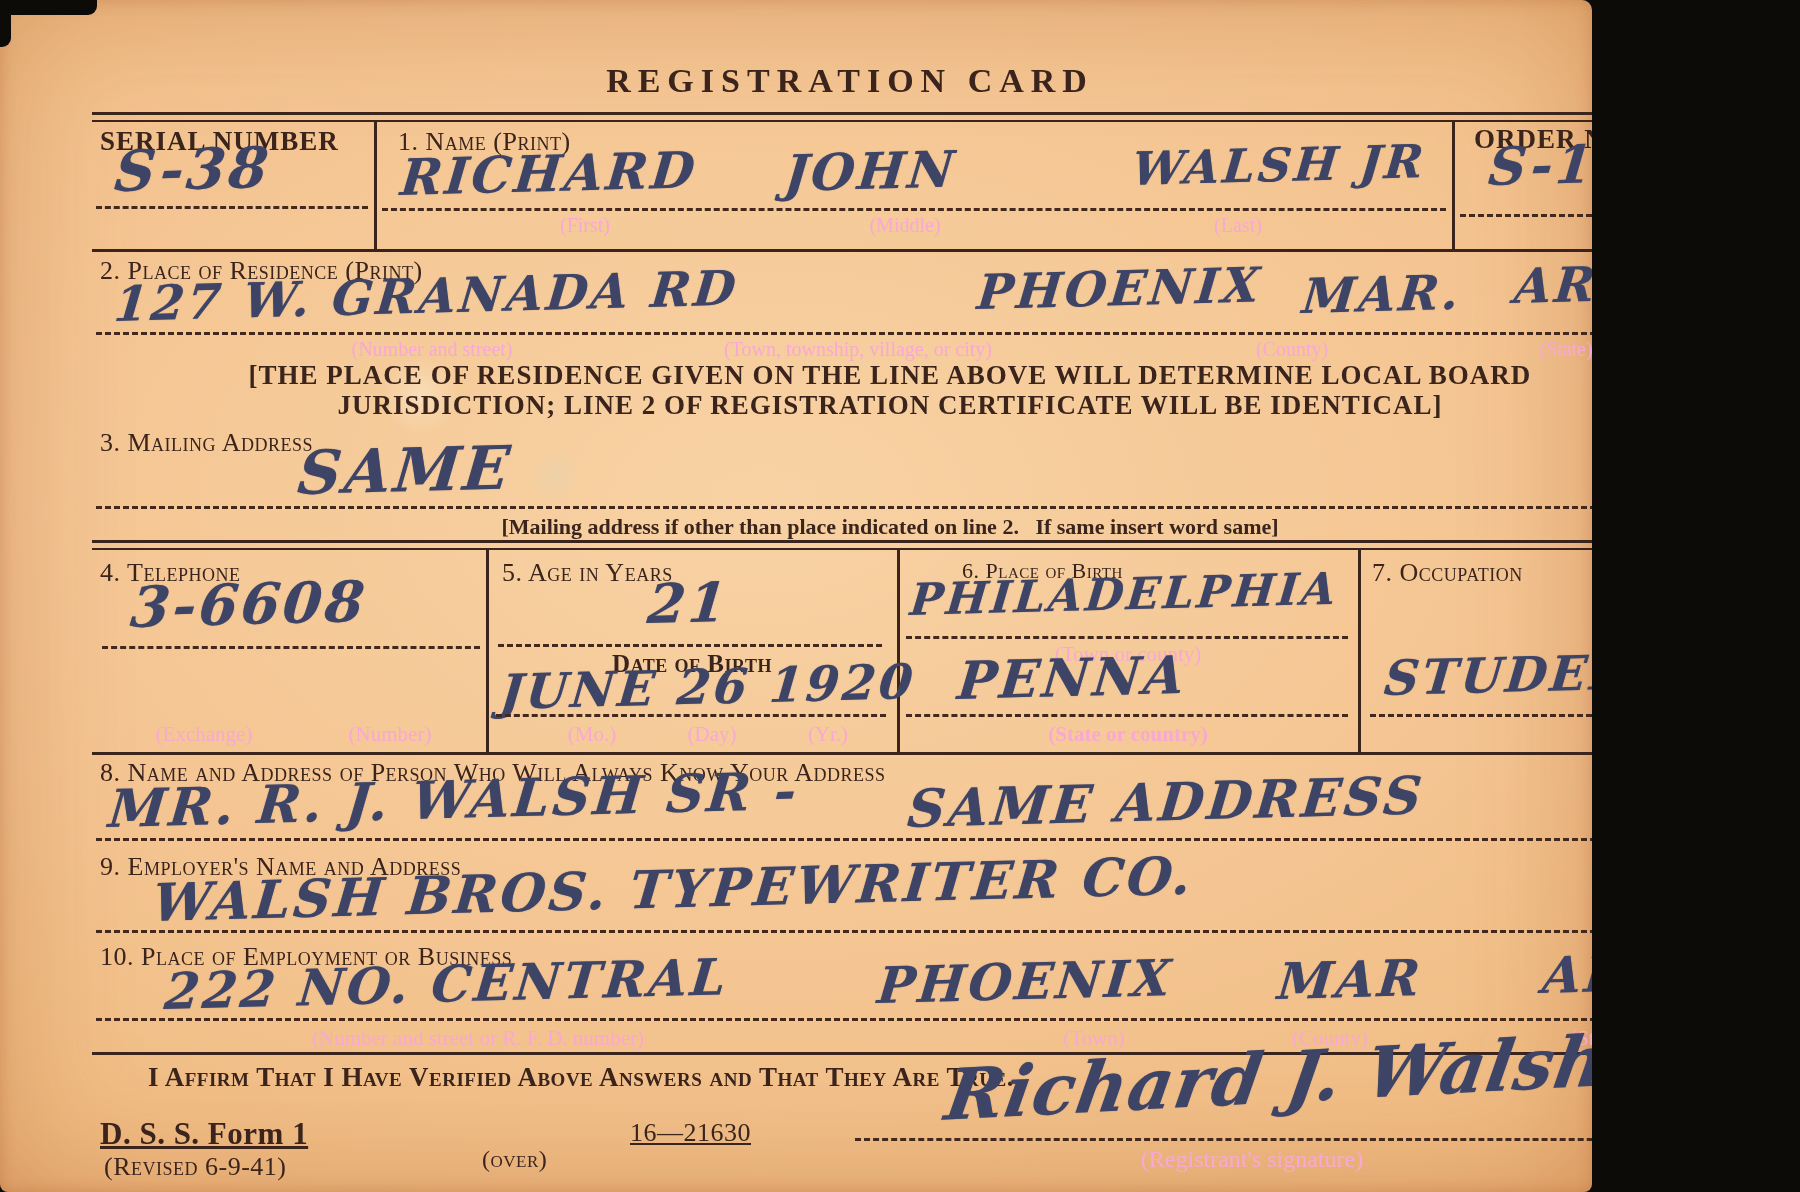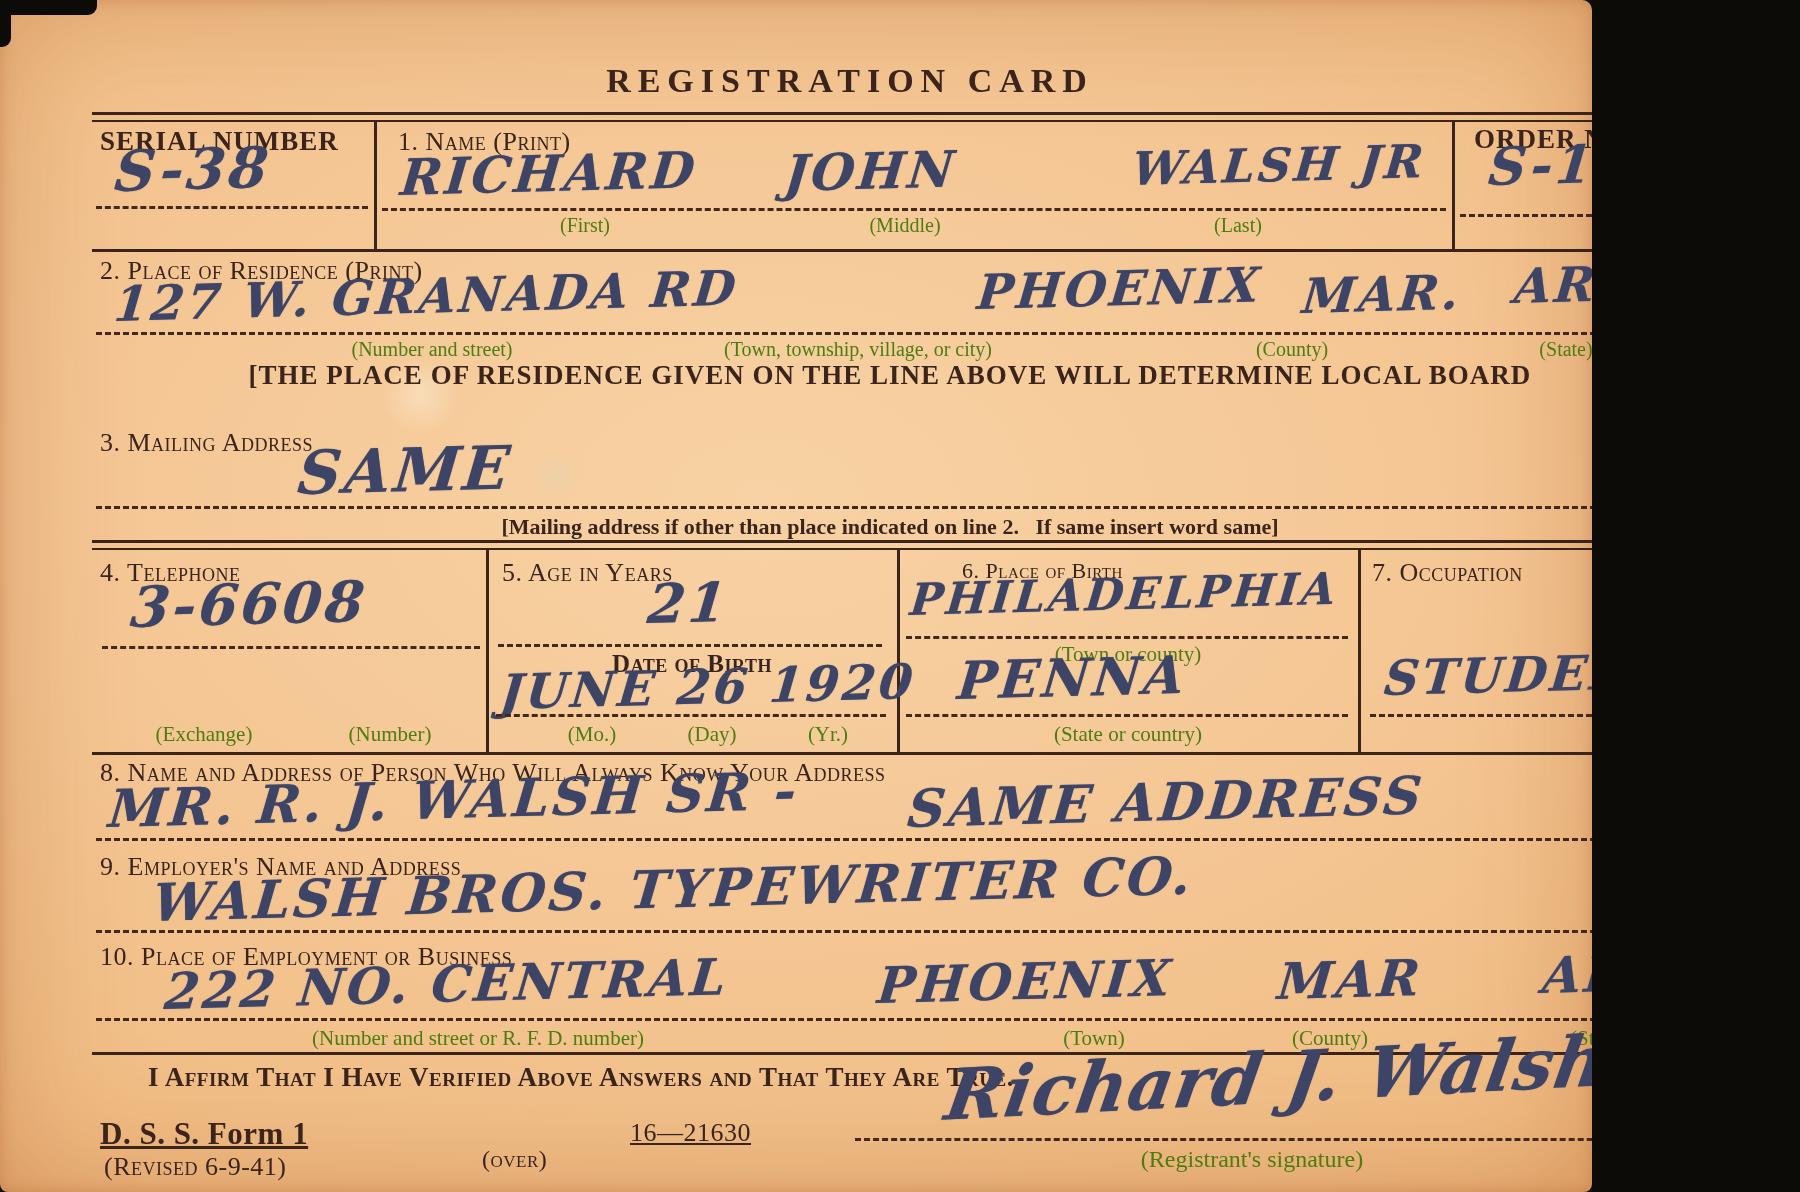--- a/index.html
+++ b/index.html
@@ -16,21 +16,21 @@
       radial-gradient(circle 35px at 555px 475px, rgba(190,225,200,.18), rgba(190,225,200,0) 75%),
       radial-gradient(ellipse 115% 95% at 48% 42%, #f8d2a4 0%, #f4c592 42%, #f0bc83 68%, #e9ad6e 88%, #e0a05f 100%);
     border-radius: 6px 10px 8px 8px;
     box-shadow: inset 0 0 130px rgba(150,60,10,.28), inset 0 0 16px rgba(140,50,10,.22);
   }
   .notch-a { position: absolute; left: 0; top: 0; width: 97px; height: 15px; background: #0d0b08; border-bottom-right-radius: 9px; }
   .notch-b { position: absolute; left: 0; top: 0; width: 11px; height: 47px; background: #0d0b08; border-bottom-right-radius: 9px; }
 
   .lbl       { position: absolute; font-variant: small-caps; white-space: nowrap; letter-spacing: .5px; }
   .lbl-bold  { position: absolute; font-weight: 700; white-space: nowrap; letter-spacing: 1px; }
-  .sub       { position: absolute; font-size: 20px; white-space: nowrap; transform: translateX(-50%); color: #4d7c0f; }
+  .sub       { position: absolute; font-size: 20px; white-space: nowrap; transform: translateX(-50%); color: #f9a8d4; }
   .centernote{ position: absolute; left: 0; width: 1780px; text-align: center; white-space: pre; }
   .hw {
     position: absolute; white-space: nowrap;
     font-family: "DejaVu Serif", serif; font-style: italic; font-weight: 700;
     color: #3e4466; letter-spacing: 3px;
     transform: rotate(-1.5deg) skewX(-7deg); transform-origin: left bottom;
     text-shadow: 0 0 1px rgba(62,68,102,.55);
   }
   .sig {
     position: absolute; white-space: nowrap;
@@ -86,20 +86,21 @@
   <div class="hw" style="left:975px; top:264px; font-size:48px;">PHOENIX</div>
   <div class="hw" style="left:1300px; top:268px; font-size:48px;">MAR.</div>
   <div class="hw" style="left:1512px; top:258px; font-size:48px;">ARIZ.</div>
   <div class="dash" style="left:96px; top:332px; width:1626px;"></div>
   <div class="sub" style="left:432px; top:338px;">(Number and street)</div>
   <div class="sub" style="left:858px; top:338px;">(Town, township, village, or city)</div>
   <div class="sub" style="left:1292px; top:338px;">(County)</div>
   <div class="sub" style="left:1566px; top:338px;">(State)</div>
 
   <div class="centernote" style="top:360px; font-size:27px; font-weight:700; letter-spacing:1px;">[THE PLACE OF RESIDENCE GIVEN ON THE LINE ABOVE WILL DETERMINE LOCAL BOARD</div>
+  <div class="centernote" style="top:390px; font-size:27px; font-weight:700; letter-spacing:1px;">JURISDICTION; LINE 2 OF REGISTRATION CERTIFICATE WILL BE IDENTICAL]</div>
 
   <div class="lbl" style="left:100px; top:428px; font-size:26px;">3. Mailing Address</div>
   <div class="hw" style="left:295px; top:438px; font-size:60px;">SAME</div>
   <div class="dash" style="left:96px; top:506px; width:1626px;"></div>
   <div class="centernote" style="top:514px; font-size:22px; font-weight:600;">[Mailing address if other than place indicated on line 2.   If same insert word same]</div>
 
   <div class="dbl" style="left:92px; top:540px; width:1630px;"></div>
   <div class="vline" style="left:486px; top:550px; height:202px;"></div>
   <div class="vline" style="left:897px; top:550px; height:202px;"></div>
   <div class="vline" style="left:1358px; top:550px; height:202px;"></div>
@@ -120,21 +121,21 @@
   <div class="sub" style="left:592px; top:722px; font-size:21px;">(Mo.)</div>
   <div class="sub" style="left:712px; top:722px; font-size:21px;">(Day)</div>
   <div class="sub" style="left:828px; top:722px; font-size:21px;">(Yr.)</div>
 
   <div class="lbl" style="left:962px; top:558px; font-size:22px;text-align:center;">6. Place of Birth</div>
   <div class="hw" style="left:908px; top:574px; font-size:44px;">PHILADELPHIA</div>
   <div class="dash" style="left:906px; top:636px; width:442px;"></div>
   <div class="sub" style="left:1128px; top:642px; font-size:21px;">(Town or county)</div>
   <div class="hw" style="left:955px; top:650px; font-size:52px;">PENNA</div>
   <div class="dash" style="left:906px; top:714px; width:442px;"></div>
-  <div class="sub" style="left:1128px; top:722px; font-size:21px;">(State or country)</div>
+  <div class="sub" style="left:1128px; top:722px; font-size:21px;font-weight:bold;">(State or country)</div>
 
   <div class="lbl" style="left:1372px; top:558px; font-size:26px;">7. Occupation</div>
   <div class="hw" style="left:1382px; top:650px; font-size:48px;">STUDENT</div>
   <div class="dash" style="left:1370px; top:714px; width:348px;"></div>
 
   <div class="lbl" style="left:100px; top:758px; font-size:26px;">8. Name and Address of Person Who Will Always Know Your Address</div>
   <div class="hw" style="left:106px; top:778px; font-size:52px;">MR. R. J. WALSH SR -</div>
   <div class="hw" style="left:905px; top:778px; font-size:52px;">SAME ADDRESS</div>
   <div class="dash" style="left:96px; top:838px; width:1626px;"></div>
 

